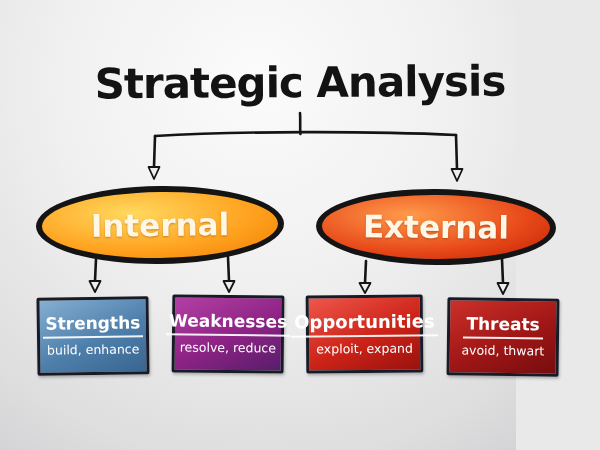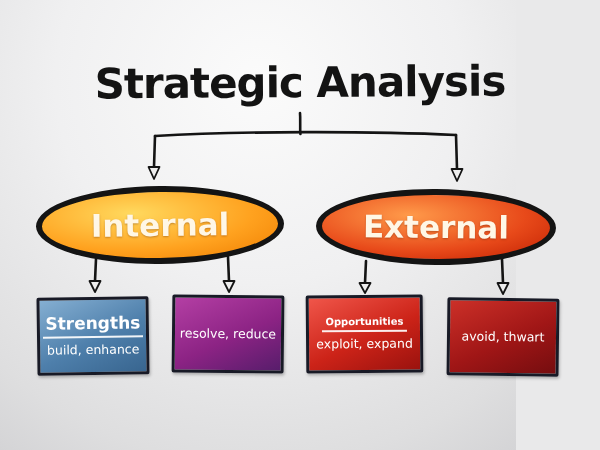--- a/index.html
+++ b/index.html
@@ -35,21 +35,21 @@
     border:3px solid #181a26;border-radius:2px;
     display:flex;flex-direction:column;align-items:center;justify-content:center;
     color:#fff;text-align:center;padding:4px 2px;
     box-shadow:1px 2px 3px rgba(0,0,0,.25);
   }
   .node-box .box-title{
     font-weight:bold;font-size:17px;line-height:1.1;
     border-bottom:2px solid rgba(255,255,255,.92);
     padding:0 3px 3px 3px;margin-bottom:5px;white-space:nowrap;
   }
-  .node-box.tight .box-title{font-size:10px;}
+  .node-box.tight .box-title{font-size:18px;}
   .node-box .box-sub{font-size:12.5px;line-height:1.15;white-space:nowrap;}
   .node-box.strengths{left:37px;top:297px;transform:rotate(-0.8deg);}
   .node-box.weaknesses{left:172px;top:295px;transform:rotate(0.6deg);}
   .node-box.opportunities{left:306px;top:295px;width:117px;transform:rotate(-0.5deg);}
   .node-box.threats{left:447px;top:298px;transform:rotate(0.7deg);}
 </style>
 </head>
 <body>
 
 <div class="canvas">
@@ -84,25 +84,27 @@
   <div class="ellipse external" style="background: radial-gradient(at 38% 32%, rgb(255, 154, 74) 0%, rgb(232, 74, 26) 58%, rgb(191, 29, 0) 100%);">
     <span class="node-label">External</span>
   </div>
 
   <div class="node-box strengths" style="background: linear-gradient(155deg, rgb(133, 175, 210) 0%, rgb(78, 127, 171) 55%, rgb(56, 101, 143) 100%);">
     <div class="box-title">Strengths</div>
     <div class="box-sub">build, enhance</div>
   </div>
 
   <div class="node-box weaknesses" style="background: linear-gradient(155deg, rgb(180, 63, 164) 0%, rgb(140, 35, 132) 55%, rgb(87, 29, 107) 100%);">
+    <div class="box-title">Weaknesses</div>
     <div class="box-sub">resolve, reduce</div>
   </div>
 
   <div class="node-box opportunities tight" style="background: linear-gradient(155deg, rgb(240, 86, 74) 0%, rgb(204, 35, 24) 55%, rgb(154, 18, 14) 100%);">
     <div class="box-title">Opportunities</div>
     <div class="box-sub">exploit, expand</div>
   </div>
 
   <div class="node-box threats" style="background: linear-gradient(155deg, rgb(204, 48, 40) 0%, rgb(160, 22, 22) 55%, rgb(117, 13, 15) 100%);">
+    <div class="box-title">Threats</div>
     <div class="box-sub">avoid, thwart</div>
   </div>
 
 </div>
 
 </body></html>

